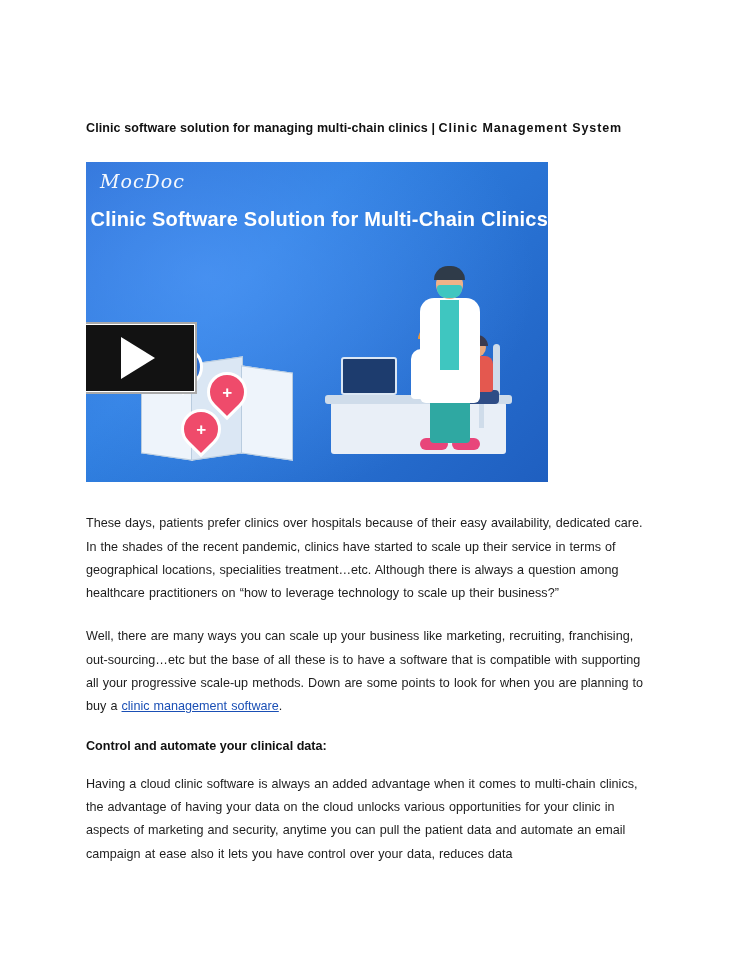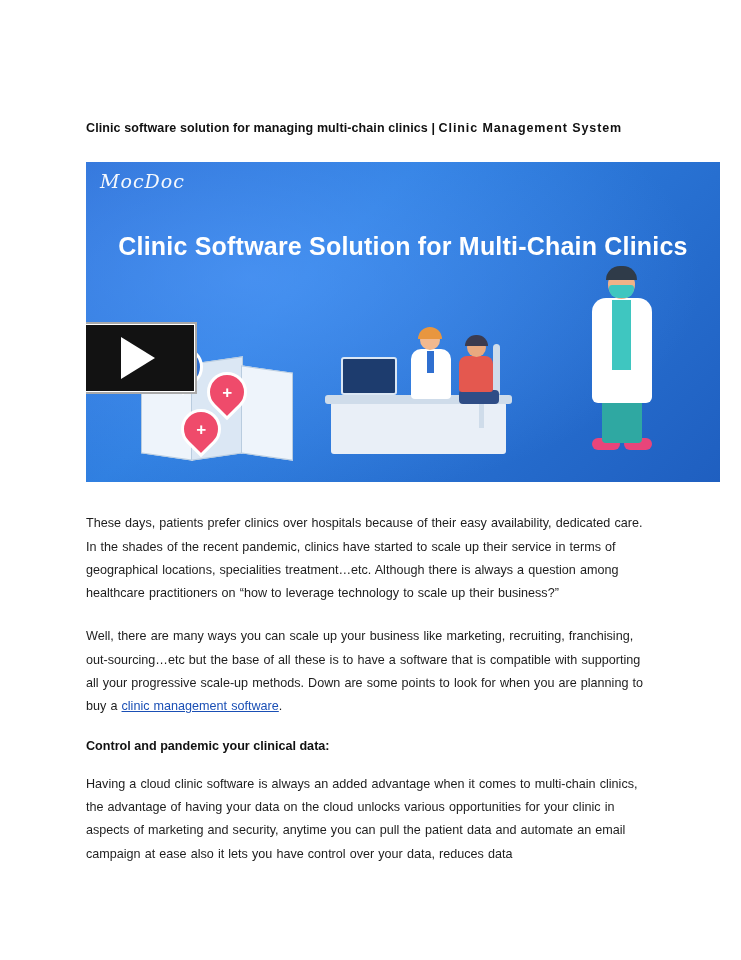--- a/index.html
+++ b/index.html
@@ -30,21 +30,21 @@
     margin: 0 0 26px 0;
     line-height: 1.3;
   }
   .doc-title .title-tail {
     letter-spacing: 0.9px;
   }
 
   
   .hero {
     position: relative;
-    width: 634px;
+    width: 462px;
     height: 320px;
     margin: 0 0 0 0;
     background: linear-gradient(135deg, #2d6fd4 0%, #2f7fe0 35%, #1f5fc0 100%);
     overflow: hidden;
   }
   .hero-bg-glow {
     position: absolute;
     left: -10%;
     top: -20%;
     width: 120%;
@@ -61,26 +61,25 @@
     font-style: italic;
     font-size: 19px;
     letter-spacing: 1px;
     opacity: .95;
   }
   .hero-heading {
     position: absolute;
     top: 46px;
     left: 0;
     width: 100%;
-    text-align: center;
+    text-align: right;
     color: #ffffff;
-    font-size: 25px;
+    font-size: 20px;
     font-weight: bold;
     letter-spacing: .2px;
-    margin-top: 24px;
   }
 
   
   .map {
     position: absolute;
     left: 55px;
     bottom: 25px;
     width: 150px;
     height: 120px;
   }
@@ -294,18 +293,18 @@
     <div class="play-overlay">
       <div class="play-triangle"></div>
     </div>
   </div>
 
   <div class="body-copy">
     <p class="para">These days, patients prefer clinics over hospitals because of their easy availability, dedicated care. In the shades of the recent pandemic, clinics have started to scale up their service in terms of geographical locations, specialities treatment…etc. Although there is always a question among healthcare practitioners on “how to leverage technology to scale up their business?”</p>
 
     <p class="para"><span>Well, there are many ways you can scale up your business like marketing, recruiting, franchising, out-sourcing…etc but the base of all these is to have a software that is compatible with supporting all your progressive scale-up methods. Down are some points to look for when you are planning to buy a </span><a class="inline-link" href="#">clinic management software</a><span>.</span></p>
 
-    <p class="subhead">Control and pandemic your clinical data:</p>
+    <p class="subhead">Control and automate your clinical data:</p>
 
     <p class="para">Having a cloud clinic software is always an added advantage when it comes to multi-chain clinics, the advantage of having your data on the cloud unlocks various opportunities for your clinic in aspects of marketing and security, anytime you can pull the patient data and automate an email campaign at ease also it lets you have control over your data, reduces data</p>
   </div>
 
 </div>
 
 </body></html>

